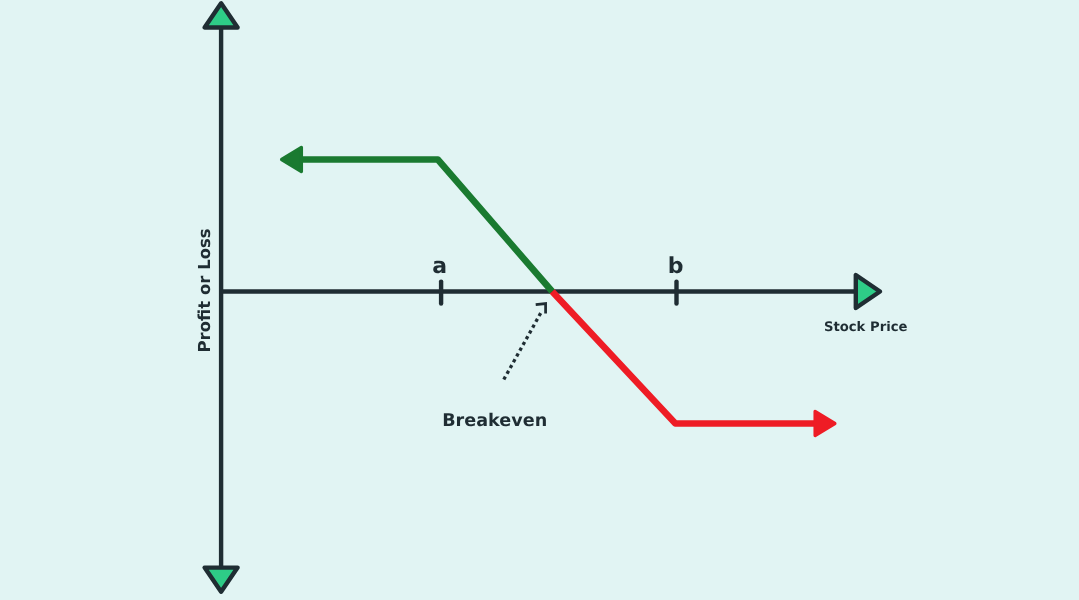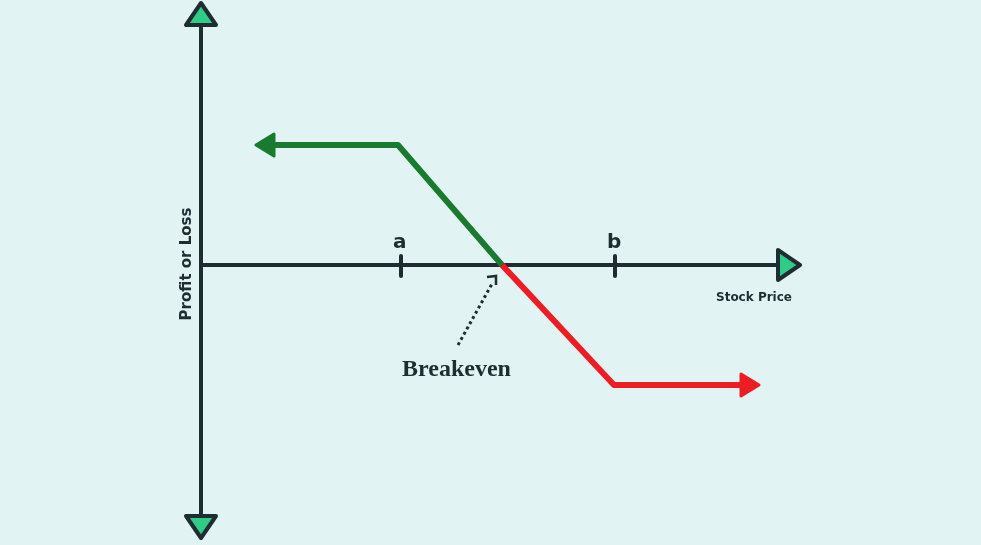--- a/index.html
+++ b/index.html
@@ -8,27 +8,27 @@
       background: #e1f4f3;
       position: relative; overflow: hidden;
       font-family: "DejaVu Sans", sans-serif;
     }
     #diagram { position: absolute; left: 0; top: 0; }
     .lbl {
       position: absolute; font-weight: bold; color: #1f2d33;
       white-space: nowrap;
     }
     .tick-label { font-size: 20px; }
-    .axis-x-label { font-size: 12px; left: 716px; top: 290px; }
+    .axis-x-label { font-size: 12px; left: 749px; top: 290px; }
     .axis-y-label {
       font-size: 15px; left: 126px; top: 255px;
       transform: rotate(-90deg); transform-origin: center center;
       width: 120px; text-align: center;
     }
-    .annot { font-size: 24px; left: 402px; top: 355px; font-family: Liberation Serif, serif; }
+    .annot { font-size: 16px; left: 402px; top: 372px; }
   </style>
 </head>
 <body>
 
 <svg id="diagram" width="981" height="545" viewBox="0 0 981 545">
 
   <line x1="201" y1="20" x2="201" y2="520" stroke="#1f2d33" stroke-width="4"></line>
   <polygon points="201,3 186,25 216,25" fill="#2ecc87" stroke="#1f2d33" stroke-width="4" stroke-linejoin="round"></polygon>
   <polygon points="201,538 186,516 216,516" fill="#2ecc87" stroke="#1f2d33" stroke-width="4" stroke-linejoin="round"></polygon>
 

